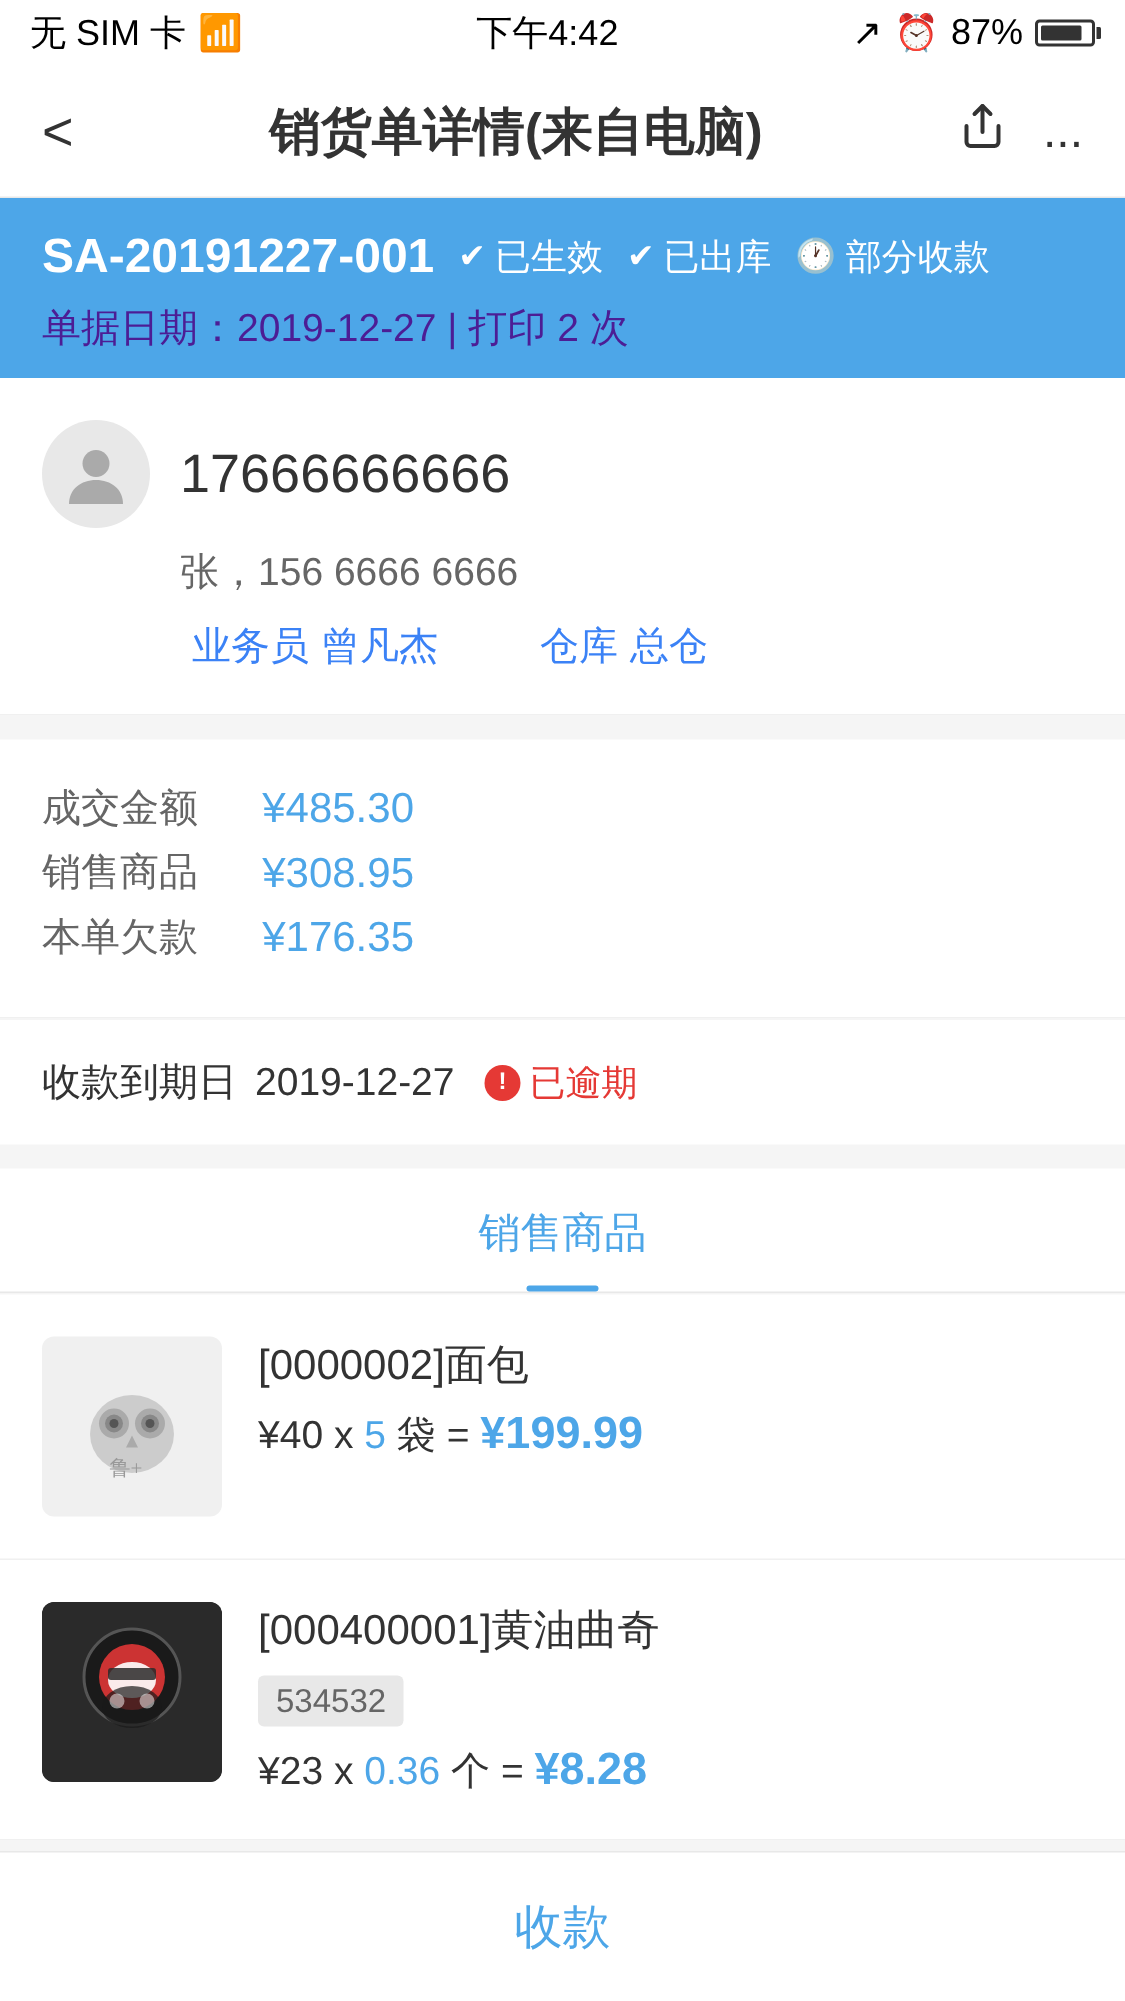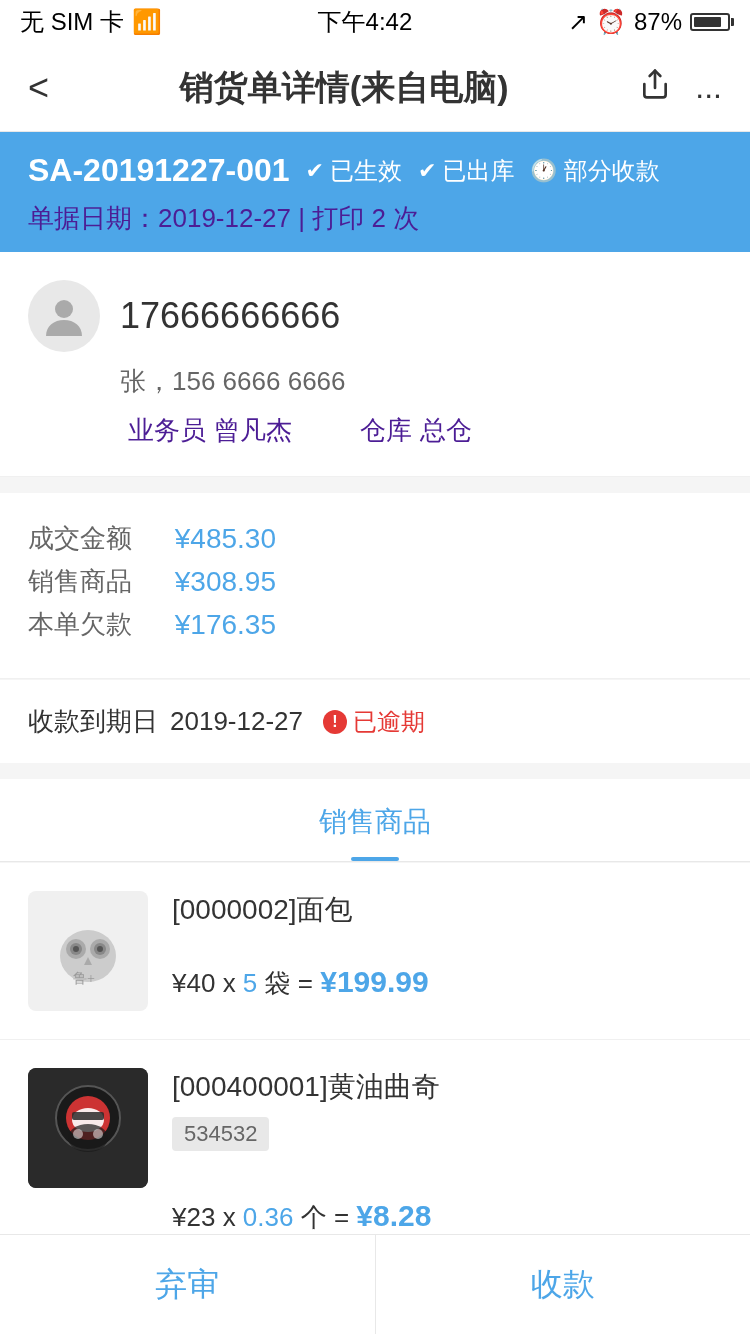--- a/index.html
+++ b/index.html
@@ -130,21 +130,21 @@
     }
     .customer-name { font-size: 36px; font-weight: 500; color: #333; }
     .customer-sub { font-size: 26px; color: #666; margin-bottom: 14px; padding-left: 92px; }
     .customer-meta {
       display: flex;
       gap: 60px;
       padding-left: 92px;
       font-size: 26px;
       color: #666;
     }
-    .customer-meta-item span { color: #4c1d95; margin-left: 8px; }
+    .customer-meta-item span { color: #3b82f6; margin-left: 8px; }
 
     
     .summary-section {
       background: #fff;
       padding: 28px;
       margin-top: 16px;
       border-bottom: 1px solid #f0f0f0;
     }
     .summary-row {
       display: flex;
@@ -256,21 +256,21 @@
     .product-name { font-size: 28px; color: #333; margin-bottom: 10px; }
     .product-tag {
       display: inline-block;
       background: #e8e8e8;
       color: #666;
       font-size: 22px;
       padding: 4px 12px;
       border-radius: 4px;
       margin-bottom: 12px;
     }
-    .product-price-row { font-size: 26px; color: #333; margin-top: 36px; }
+    .product-price-row { font-size: 26px; color: #333; }
     .price-highlight { color: #4da6e8; }
     .price-total { color: #4da6e8; font-weight: 600; font-size: 30px; }
 
     
     .product-thumb-img {
       width: 120px;
       height: 120px;
       background: #2a2a2a;
       border-radius: 8px;
       overflow: hidden;
@@ -470,15 +470,14 @@
         <span class="price-highlight">0.36</span>
         <span>个</span>
         <span> = </span>
         <span class="price-total">¥8.28</span>
       </div>
     </div>
   </div>
 </div>
 
 <div class="bottom-bar">
-  <div class="bottom-btn cancel">弃审</div>
   <div class="bottom-btn confirm">收款</div>
 </div>
 
 </body></html>

